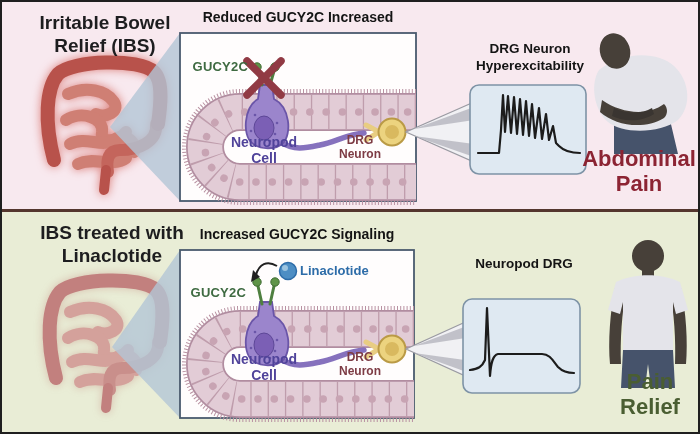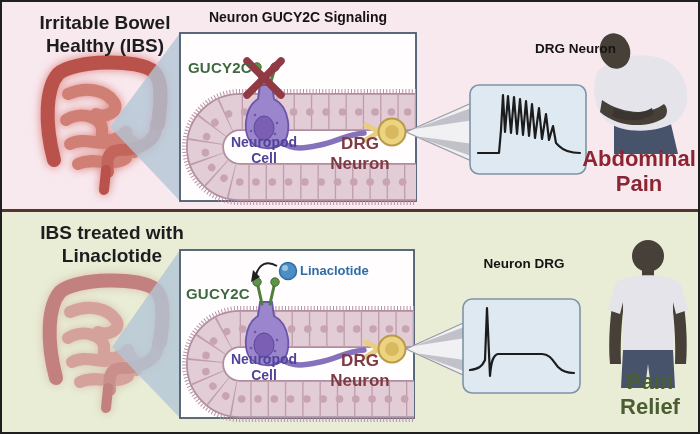--- a/index.html
+++ b/index.html
@@ -5,23 +5,23 @@
   html,body{margin:0;padding:0;background:#c9c9c9;font-family:"Liberation Sans", sans-serif;}
   .figure{position:relative;width:700px;height:434px;box-sizing:border-box;border:2px solid #1f1f1f;background:#eab308;overflow:hidden;}
   .panel{position:relative;width:100%;overflow:hidden;}
   .panel-ibs{height:207px;background:#f8e9ef;}
   .divider{height:3px;background:#54362e;}
   .panel-treated{height:220px;background:#e9edd6;}
   .panel svg{position:absolute;left:0;top:0;}
   .lbl{position:absolute;font-weight:bold;text-align:center;line-height:1.2;color:#141414;}
   .panel-title{font-size:19px;color:#1d1d1f;}
   .signaling-title{font-size:14px;}
-  .gucy2c{font-size:15px;color:#3e6a41;letter-spacing:.2px;}
+  .gucy2c{font-size:13px;color:#3e6a41;letter-spacing:.2px;text-align:right;}
   .neuropod{font-size:14px;color:#50439a;line-height:1.15;}
-  .drg{font-size:17px;color:#7d3b44;line-height:1.15;}
+  .drg{font-size:12px;color:#7d3b44;line-height:1.15;}
   .trace-title{font-size:13.5px;line-height:1.25;}
   .outcome{font-size:22px;line-height:1.12;}
   .outcome-pain{color:#8c2433;}
   .outcome-relief{color:#4a5e32;}
   .linaclotide{font-size:13px;color:#2d6ca8;text-align:left;}
   .lbl span{display:block;}
 </style>
 </head>
 <body>
 
@@ -99,34 +99,35 @@
         <path d="M 668,66 C 680,78 684,96 676,112 L 664,106 C 672,94 670,80 660,70 Z" fill="#474039"></path>
         <path d="M 597,68 C 618,50 655,48 672,64 C 688,79 690,104 676,118 C 658,132 620,132 606,120 C 592,108 588,82 597,68 Z" fill="#e4e4ea"></path>
         <ellipse cx="613" cy="49" rx="15" ry="18" transform="rotate(-18 613 49)" fill="#474039"></ellipse>
         <path d="M 600,98 C 620,112 646,114 662,102 C 666,106 666,112 662,116 C 642,128 614,124 598,110 Z" fill="#474039"></path>
         <path d="M 652,112 C 640,120 622,120 610,114 L 612,106 C 624,112 640,112 650,106 Z" fill="#3a3531"></path>
       </g>
     </svg>
 
     <div class="lbl panel-title" style="left:12px;top:10px;width:182px;">
       <span>Irritable Bowel</span>
-        <span>Healthy (IBS)</span>
-    </div>
-    <div class="lbl signaling-title" style="left:178px;top:7px;width:236px;">Neuron GUCY2C Signaling</div>
+        <span>Relief (IBS)</span>
+    </div>
+    <div class="lbl signaling-title" style="left:178px;top:7px;width:236px;">Reduced GUCY2C Increased</div>
     <div class="lbl gucy2c" style="left:186px;top:57px;width:60px;">GUCY2C</div>
     <div class="lbl neuropod" style="left:224px;top:132px;width:76px;">
       <span>Neuropod</span>
         <span>Cell</span>
     </div>
     <div class="lbl drg" style="left:325px;top:132px;width:66px;">
       <span>DRG</span>
         <span>Neuron</span>
     </div>
-    <div class="lbl trace-title" style="left:442px;top:39px;width:172px;text-align:right;">
+    <div class="lbl trace-title" style="left:442px;top:39px;width:172px;">
       <span>DRG Neuron</span>
+        <span>Hyperexcitability</span>
     </div>
     <div class="lbl outcome outcome-pain" style="left:570px;top:145px;width:134px;">
       <span>Abdominal</span>
         <span>Pain</span>
     </div>
   </section>
 
   <div class="divider"></div>
 
   <section class="panel panel-treated">
@@ -203,32 +204,33 @@
         <path d="M 679,76 C 684,100 686,130 684,152 L 673,152 C 674,128 672,100 668,80 Z" fill="#474039"></path>
         <path d="M 614,70 C 632,61 660,61 678,70 L 686,98 L 674,102 L 671,90 L 671,138 L 621,138 L 621,90 L 618,102 L 606,98 Z" fill="#e4e4ea"></path>
         <path d="M 621,138 L 671,138 L 673,176 L 649,176 L 646,152 L 643,176 L 619,176 Z" fill="#46536b"></path>
       </g>
     </svg>
 
     <div class="lbl panel-title" style="left:14px;top:10px;width:192px;">
       <span>IBS treated with</span>
         <span>Linaclotide</span>
     </div>
+    <div class="lbl signaling-title" style="left:178px;top:14px;width:234px;">Increased GUCY2C Signaling</div>
     <div class="lbl gucy2c" style="left:184px;top:73px;width:60px;">GUCY2C</div>
     <div class="lbl linaclotide" style="left:298px;top:51px;width:90px;">Linaclotide</div>
     <div class="lbl neuropod" style="left:224px;top:139px;width:76px;">
       <span>Neuropod</span>
         <span>Cell</span>
     </div>
     <div class="lbl drg" style="left:325px;top:139px;width:66px;">
       <span>DRG</span>
         <span>Neuron</span>
     </div>
     <div class="lbl trace-title" style="left:436px;top:44px;width:172px;">
-      <span>Neuron DRG</span>
+      <span>Neuropod DRG</span>
     </div>
     <div class="lbl outcome outcome-relief" style="left:590px;top:158px;width:116px;">
       <span>Pain</span>
         <span>Relief</span>
     </div>
   </section>
 
 </div>
 
 </body></html>

